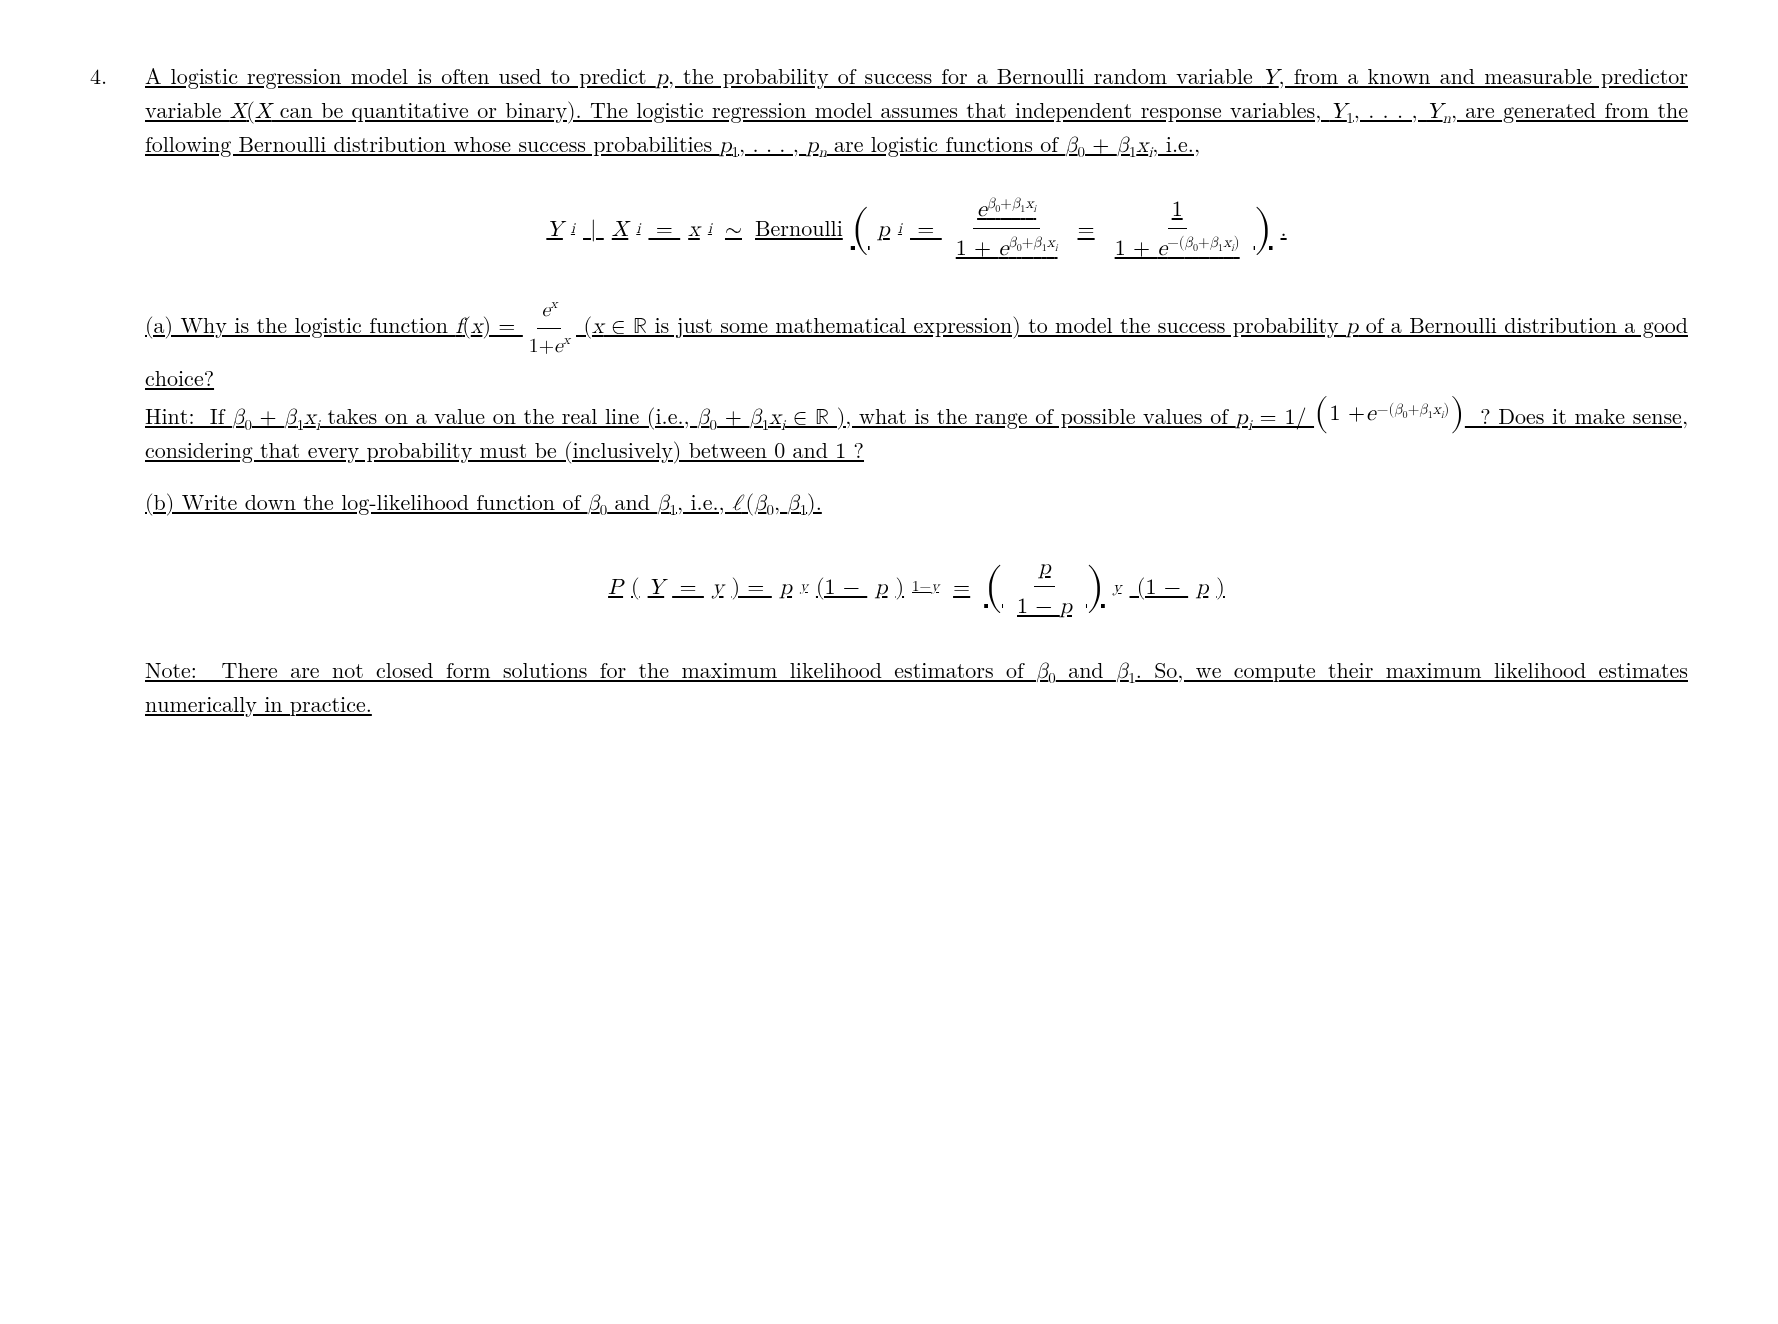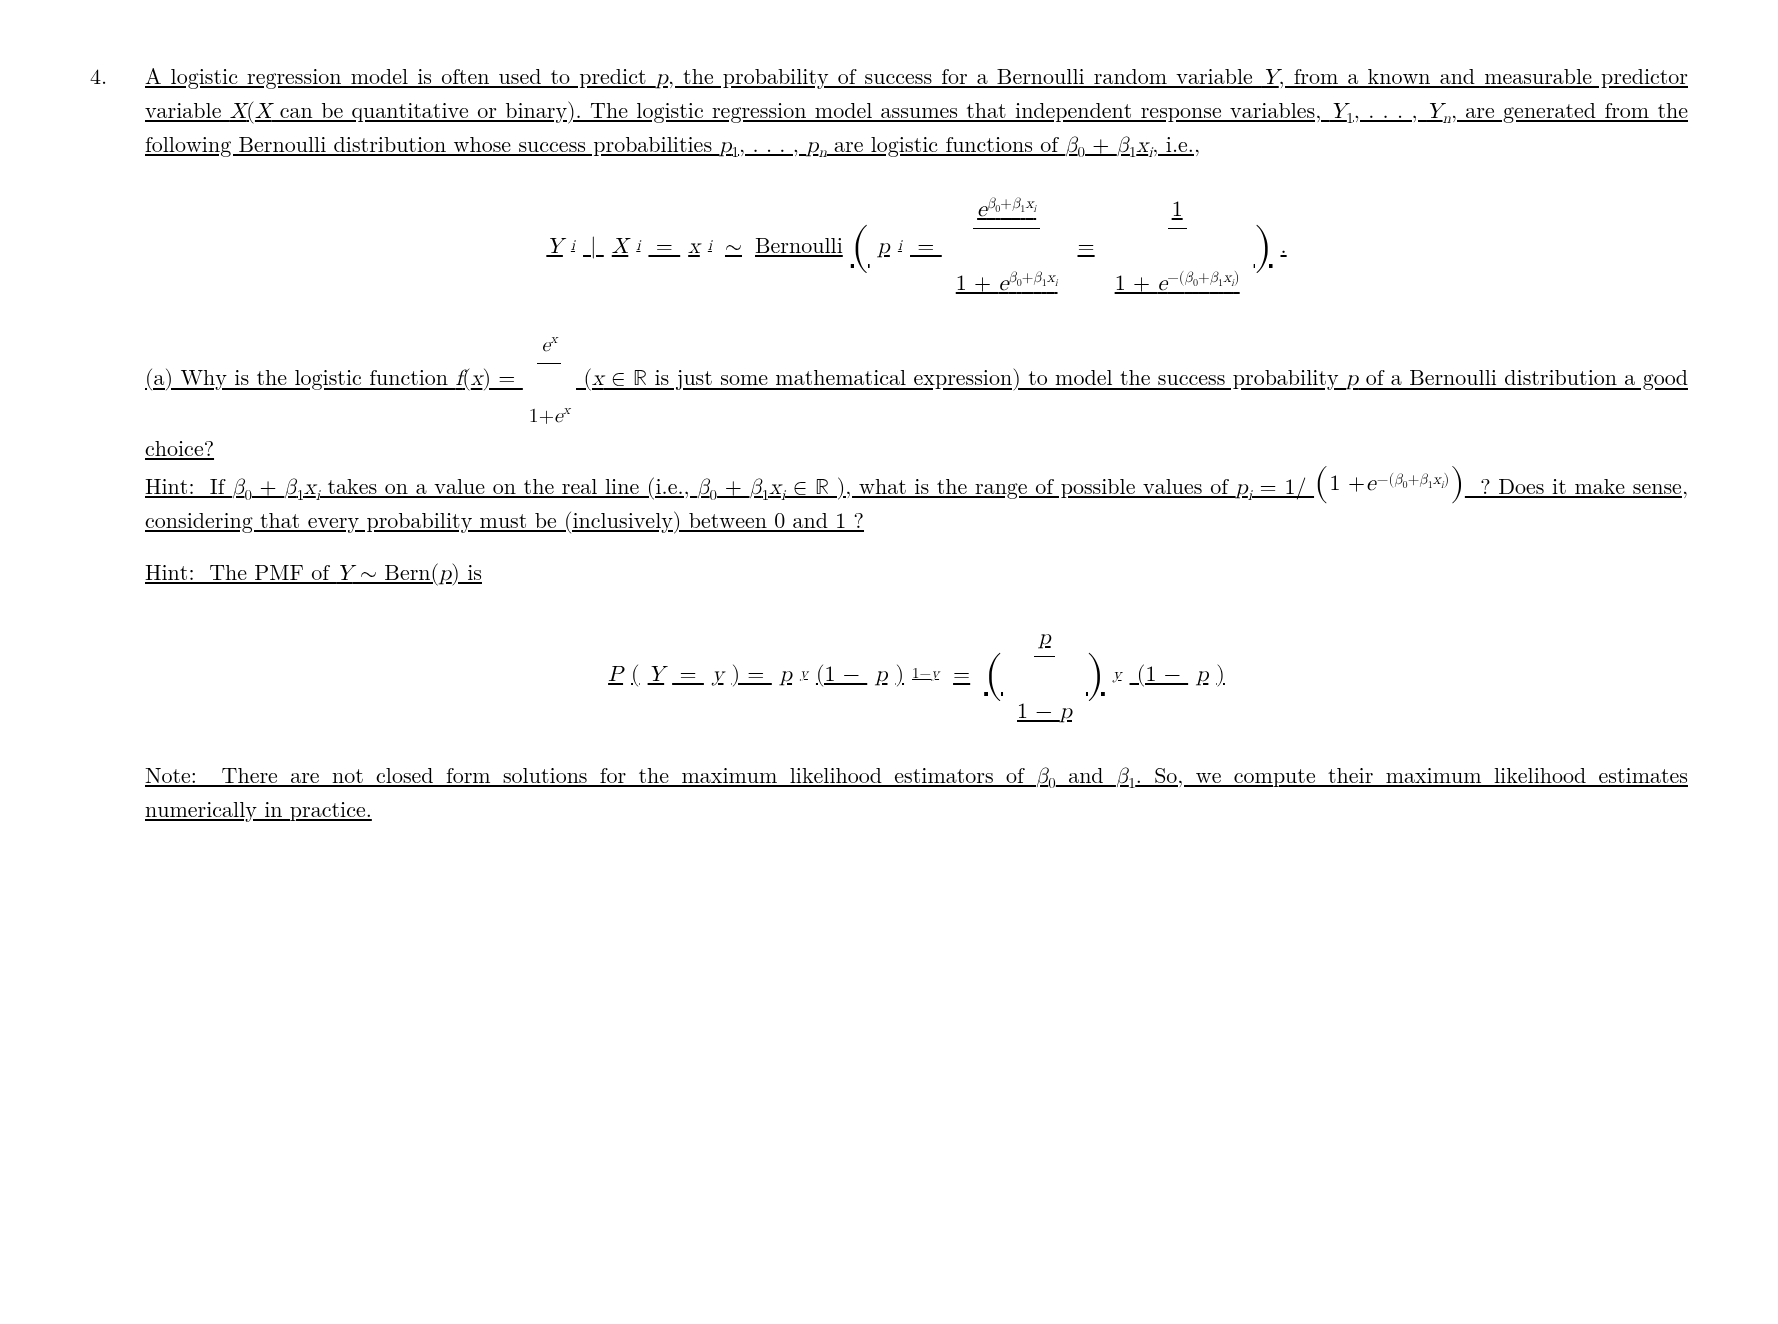--- a/index.html
+++ b/index.html
@@ -66,21 +66,20 @@
 
     .frac .num {
       border-bottom: 1.5px solid #000;
       padding: 0 4px 2px 4px;
       text-align: center;
     }
 
     .frac .den {
       padding: 2px 4px 0 4px;
       text-align: center;
-      margin-top: 35px;
     }
 
     .big-paren {
       font-size: 2.2em;
       line-height: 0.85;
       vertical-align: middle;
     }
 
     .med-paren {
       font-size: 1.7em;
@@ -173,25 +172,27 @@
           <span style="display:inline-flex; align-items:center; gap:1px;">
             <span class="med-paren">(</span>
             1 + <em>e</em><sup>−(<em>β</em><sub>0</sub>+<em>β</em><sub>1</sub><em>x</em><sub><em>i</em></sub>)</sup>
             <span class="med-paren">)</span>
           </span>
           &nbsp;? Does it make sense, considering
           that every probability must be (inclusively) between 0 and 1 ?
         </p>
       </div>
 
-
-      <div class="sub-part">
-        <p>
-          Hint:&nbsp; The PMF of <em>Y</em> ∼ Bern(<em>p</em>) is
-        </p>
+      <div class="sub-part">
+        <p>
+          (b) Write down the log-likelihood function of <em>β</em><sub>0</sub> and <em>β</em><sub>1</sub>, i.e., <em>ℓ</em> (<em>β</em><sub>0</sub>, <em>β</em><sub>1</sub>).
+        </p>
+      </div>
+
+      <div class="sub-part">
 
         <div class="display-math-pmf">
           <span class="display-line">
             <em>P</em>(<em>Y</em>&nbsp;=&nbsp;<em>y</em>)&nbsp;=&nbsp;<em>p</em><sup><em>y</em></sup>(1&nbsp;−&nbsp;<em>p</em>)<sup>1−<em>y</em></sup>
             <span class="eq">=</span>
             <span class="big-paren">(</span>
             <span class="frac">
               <span class="num"><em>p</em></span>
               <span class="den">1 − <em>p</em></span>
             </span>

